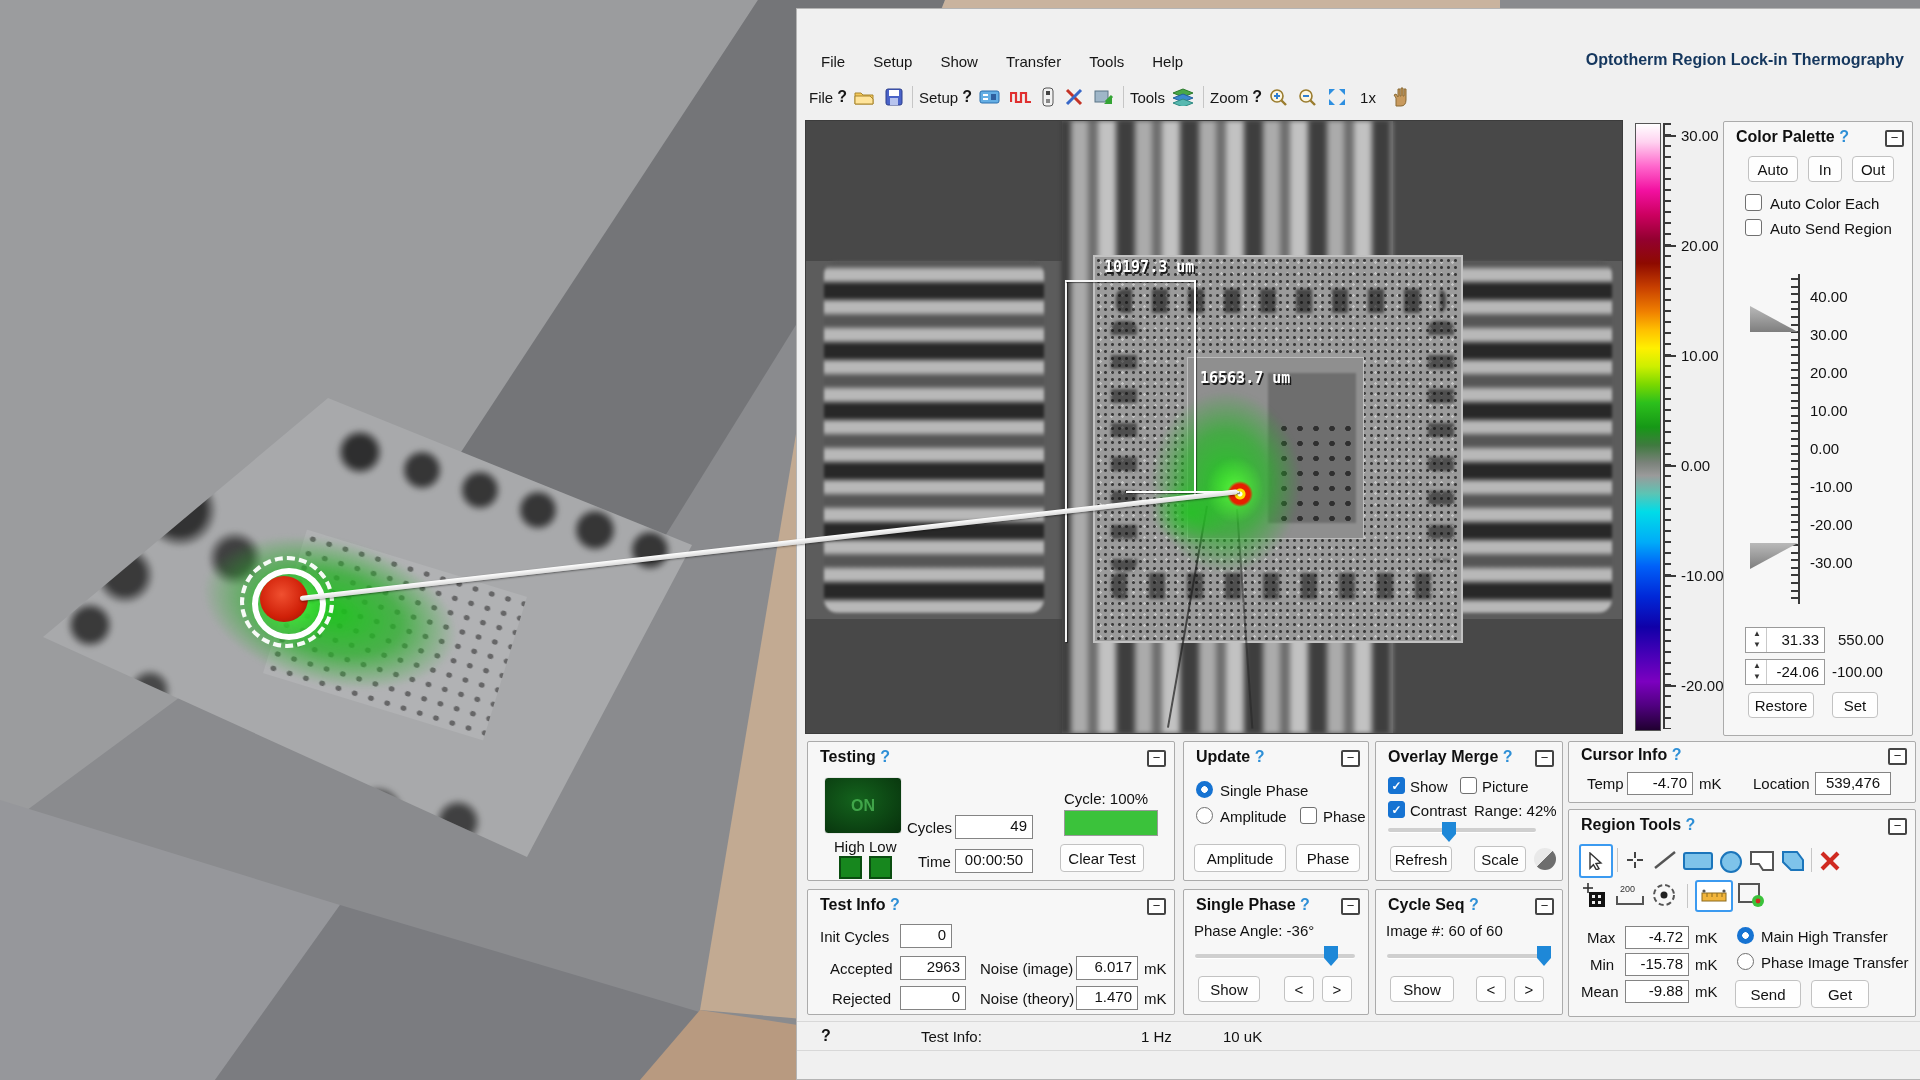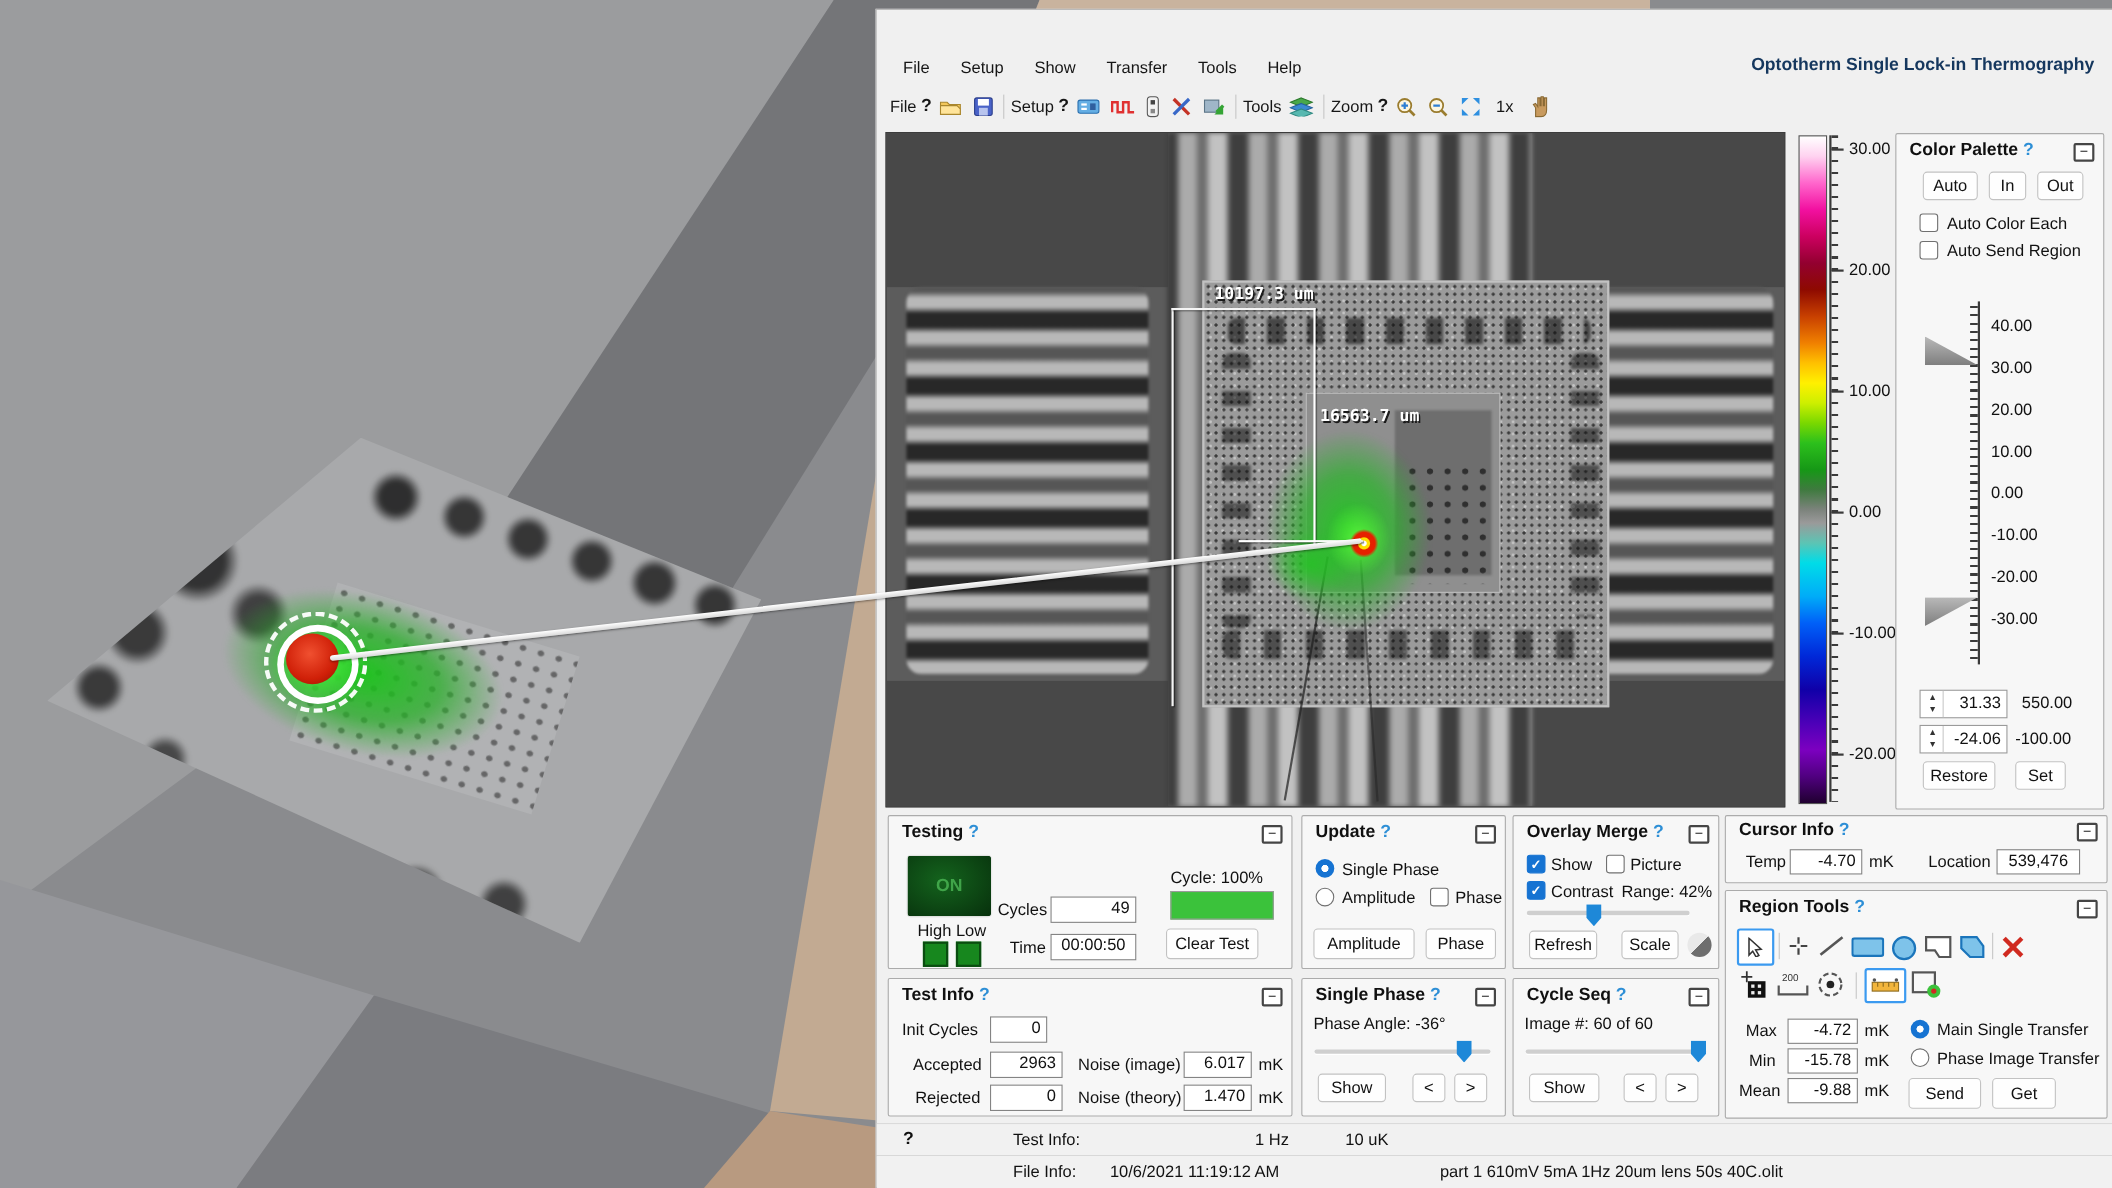--- a/index.html
+++ b/index.html
@@ -79,21 +79,21 @@
 
 
   <div class="abs" style="left:10px;top:38px;height:28px;display:flex;align-items:center">
     <span class="tb-lbl" style="padding:0 12px">File</span>
     <span class="tb-lbl" style="padding:0 12px">Setup</span>
     <span class="tb-lbl" style="padding:0 12px">Show</span>
     <span class="tb-lbl" style="padding:0 12px">Transfer</span>
     <span class="tb-lbl" style="padding:0 12px">Tools</span>
     <span class="tb-lbl" style="padding:0 12px">Help</span>
   </div>
-  <span class="lb" style="right:16px;top:42px;font-weight:700;font-size:16px;color:#15375e">Optotherm Single Lock-in Thermography</span>
+  <span class="lb" style="right:16px;top:42px;font-weight:700;font-size:16px;color:#15375e">Optotherm Region Lock-in Thermography</span>
 
   <div class="abs" style="left:10px;top:72px;height:32px;display:flex;align-items:center">
     <span class="tb-lbl">File</span>
     <span class="tb-lbl qm" style="font-size:16px">?</span>
     <span style="margin:0 5px">
       <svg width="21" height="17">
           <path d="M1 4 h6 l2 2 h10 v9 h-18 z" fill="#f3c75a" stroke="#a9862d"></path>
           <path d="M1 7 h15 l3 3 v5 h-18 z" fill="#ffe49a" stroke="#a9862d"></path>
         </svg>
       </span>
@@ -499,37 +499,32 @@
     <span class="lb" style="left:18px;top:119px">Max</span>
     <div class="fld" style="left:56px;top:116px;width:64px;height:23px">-4.72</div>
     <span class="lb" style="left:126px;top:119px">mK</span>
     <span class="lb" style="left:21px;top:146px">Min</span>
     <div class="fld" style="left:56px;top:143px;width:64px;height:23px">-15.78</div>
     <span class="lb" style="left:126px;top:146px">mK</span>
     <span class="lb" style="left:12px;top:173px">Mean</span>
     <div class="fld" style="left:56px;top:170px;width:64px;height:23px">-9.88</div>
     <span class="lb" style="left:126px;top:173px">mK</span>
     <div class="rd on" style="left:168px;top:117px"></div>
-    <span class="lb" style="left:192px;top:118px">Main Single Transfer</span>
+    <span class="lb" style="left:192px;top:118px">Main High Transfer</span>
     <div class="rd" style="left:168px;top:143px"></div>
     <span class="lb" style="left:192px;top:144px">Phase Image Transfer</span>
     <div class="bt" style="left:166px;top:170px;width:66px;height:28px">Send</div>
     <div class="bt" style="left:242px;top:170px;width:58px;height:28px">Get</div>
   </div>
 
   <div class="abs" style="left:0;top:1012px;width:100%;height:1px;background:#d8d8d8"></div>
   <div class="abs" style="left:0;top:1013px;width:100%;height:28px;background:#f1f1f1">
     <span class="lb qm" style="left:24px;top:5px;font-size:16px">?</span>
     <span class="lb" style="left:124px;top:6px">Test Info:</span>
     <span class="lb" style="left:344px;top:6px">1 Hz</span>
     <span class="lb" style="left:426px;top:6px">10 uK</span>
   </div>
   <div class="abs" style="left:0;top:1041px;width:100%;height:1px;background:#d8d8d8"></div>
-  <div class="abs" style="left:0;top:1042px;width:100%;height:29px;background:#f1f1f1">
-    <span class="lb" style="left:124px;top:6px">File Info:</span>
-    <span class="lb" style="left:212px;top:6px">10/6/2021 11:19:12 AM</span>
-    <span class="lb" style="left:512px;top:6px">part 1 610mV 5mA 1Hz 20um lens 50s 40C.olit</span>
-  </div>
 </div>
 
 <div class="abs" style="left:300px;top:596px;width:944px;height:5px;background:linear-gradient(to bottom,#ffffff,#d8d8d8);
             border-radius:3px;box-shadow:0 1px 2px rgba(0,0,0,.45);
             transform:rotate(-6.5deg);transform-origin:0 50%;z-index:60;pointer-events:none"></div>
 
 </body></html>

